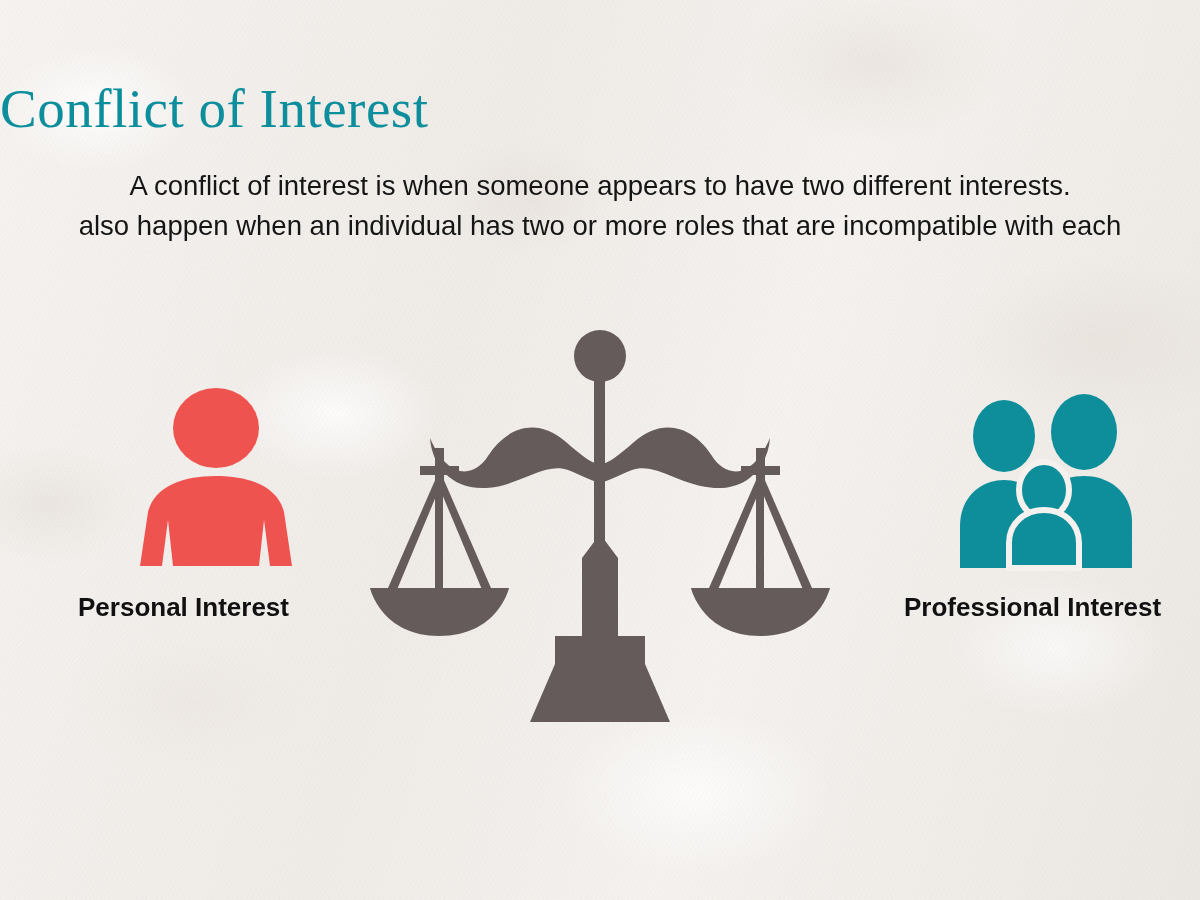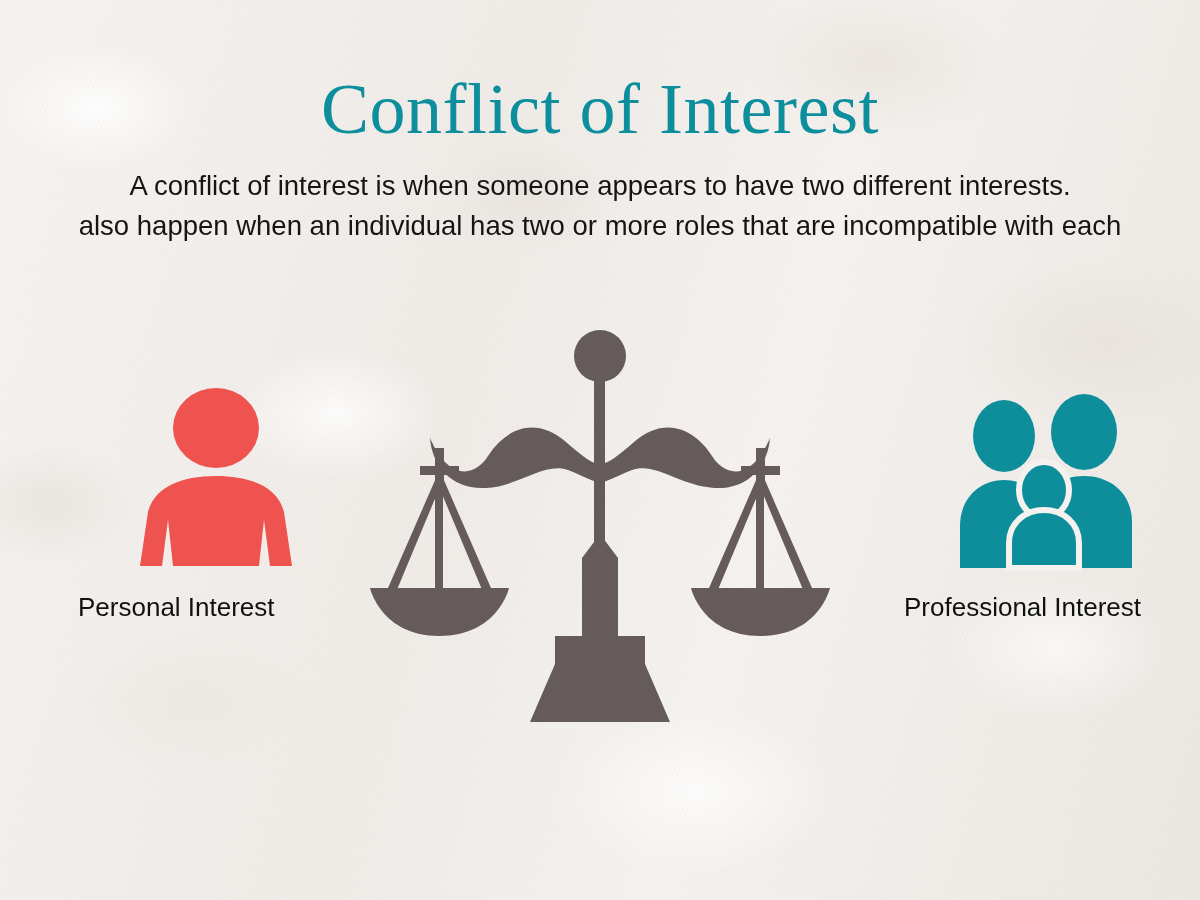--- a/index.html
+++ b/index.html
@@ -49,23 +49,22 @@
     position: absolute;
     inset: 0;
   }
 
   
   #title {
     position: absolute;
     left: 0;
     top: 66px;
     width: 1200px;
-    text-align: center;
     font-family: "Liberation Serif", "DejaVu Serif", serif;
-    font-size: 72px;
+    font-size: 55px;
     line-height: 86px;
     letter-spacing: 0.5px;
     color: #0d8e9d;
     white-space: nowrap;
   }
 
   
   #body-text {
     position: absolute;
     left: -24px;
@@ -78,21 +77,21 @@
     white-space: nowrap;
   }
   #body-text .line {
     display: block;
   }
 
   
   .figure-label {
     position: absolute;
     font-size: 26px;
-    font-weight: normal;
+    font-weight: bold;
     color: #111111;
     white-space: nowrap;
   }
   #label-personal {
     left: 78px;
     top: 592px;
   }
   #label-professional {
     left: 904px;
     top: 592px;

